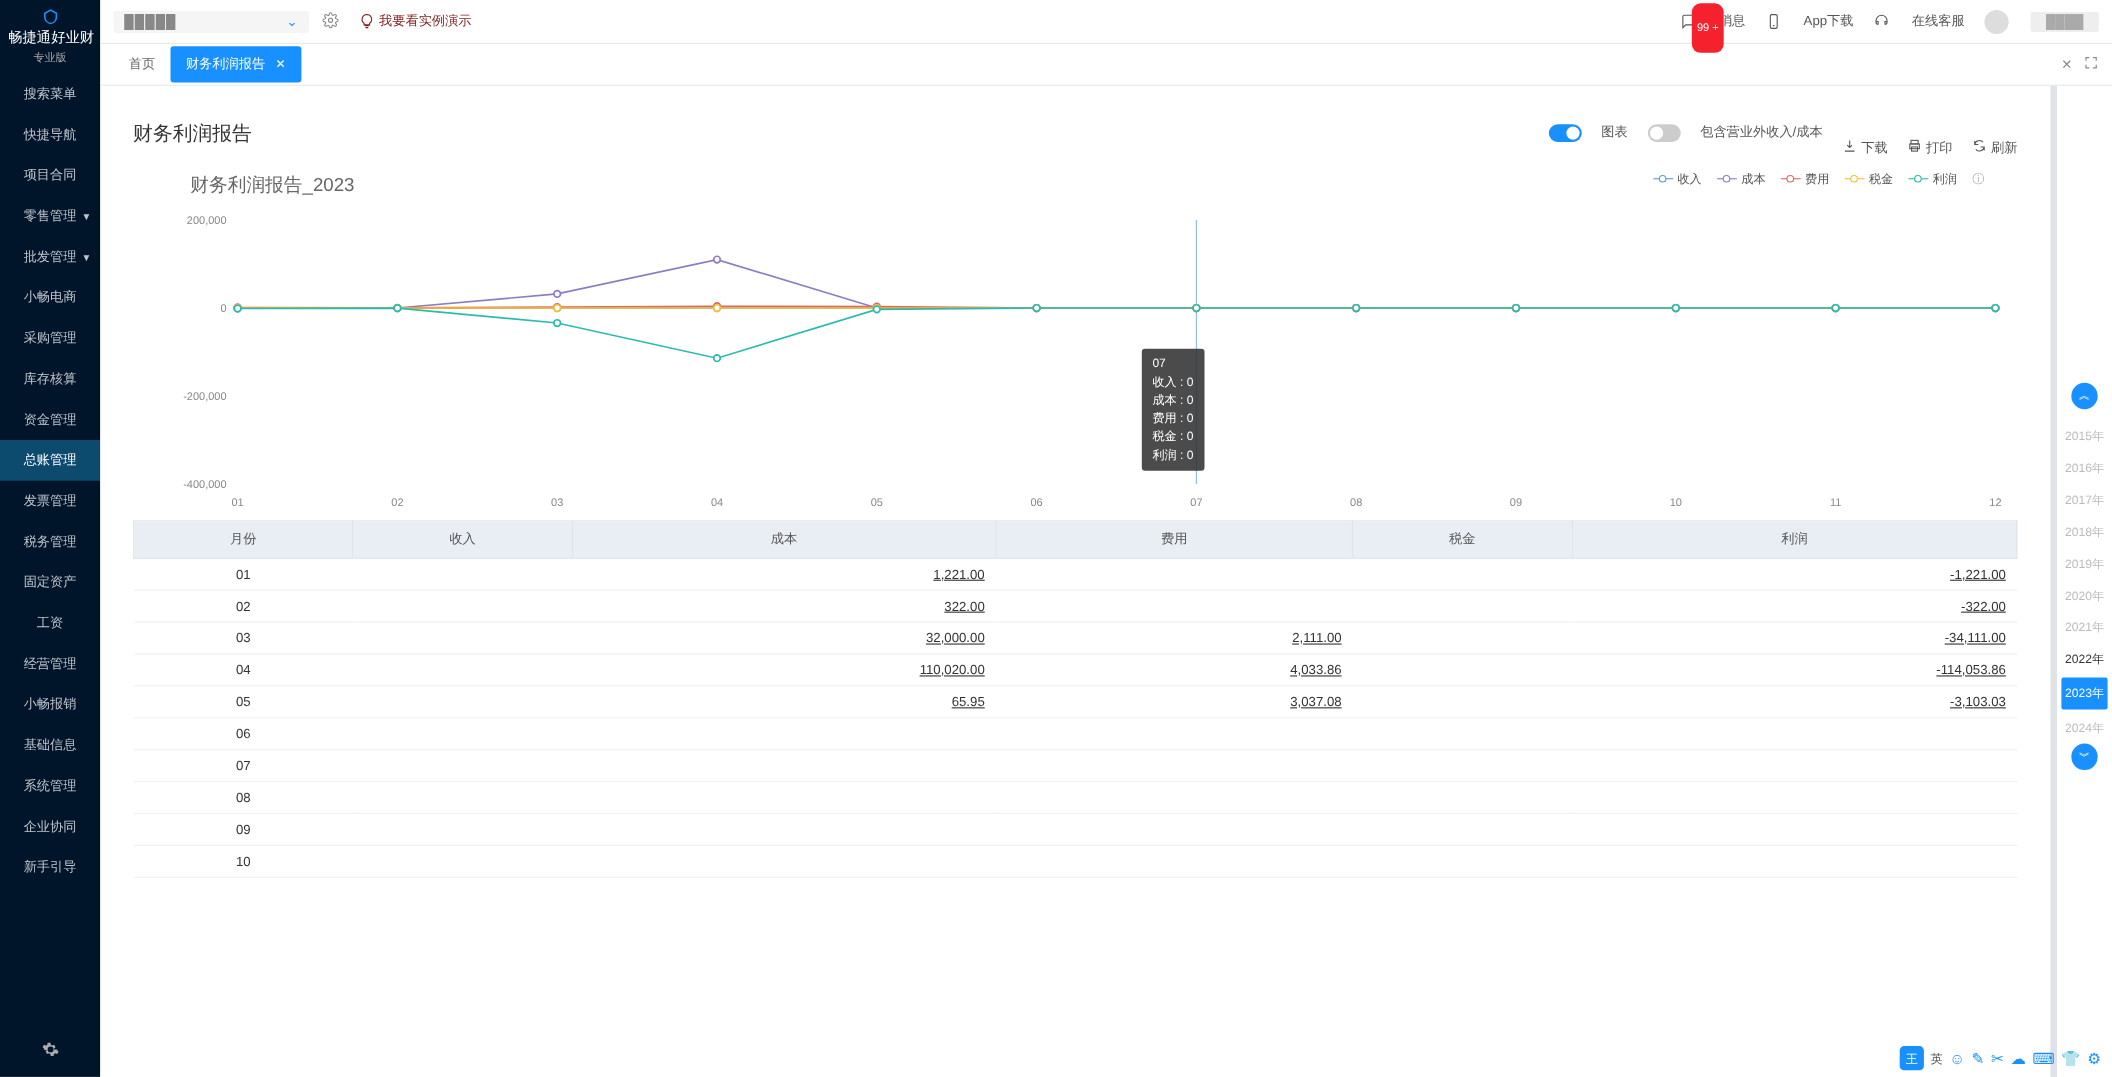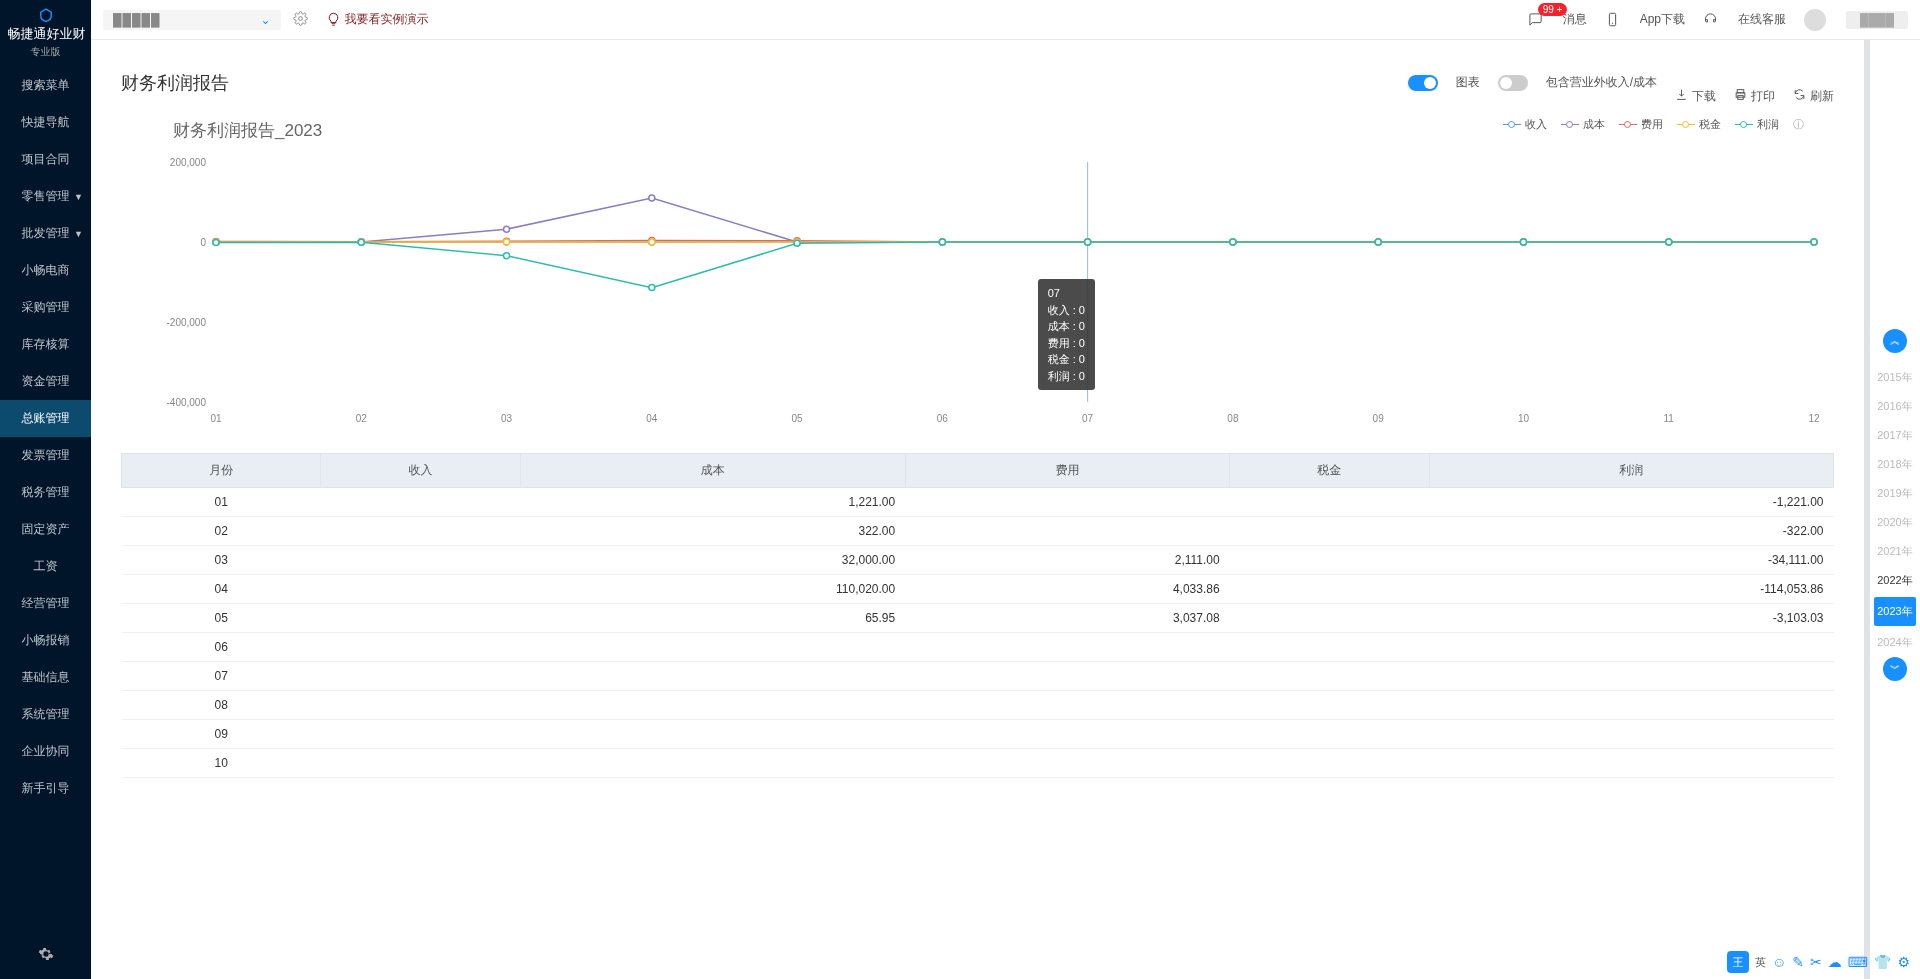--- a/index.html
+++ b/index.html
@@ -24,21 +24,21 @@
 
 .topbar { height: 40px; display: flex; align-items: center; padding: 0 12px; border-bottom: 1px solid #e8e8e8; }
 .org-select { display: flex; align-items: center; color: #888; background: #f5f5f5; padding: 3px 10px; border-radius: 3px; }
 .org-select .ph { letter-spacing: 1px; }
 .org-select .chev { margin-left: 100px; color: #1890ff; }
 .gear-top { margin-left: 12px; color: #888; cursor: pointer; }
 .demo-link { margin-left: 18px; display: flex; align-items: center; color: #7f1d1d; cursor: pointer; font-family: Liberation Mono, monospace; }
 .demo-link svg { margin-right: 4px; }
 .top-right { margin-left: auto; display: flex; align-items: center; gap: 18px; color: #555; }
 .tr-item { display: flex; align-items: center; gap: 20px; cursor: pointer; position: relative; }
-.badge { position: absolute; top: -8px; left: 10px; background: #f5222d; color: #fff; font-size: 10px; padding: 1px 5px; border-radius: 8px; }
+.badge { position: absolute; top: -8px; left: 10px; background: #f5222d; color: #fff; font-size: 10px; padding: 17px 5px; border-radius: 8px; }
 .avatar { width: 22px; height: 22px; border-radius: 50%; background: #ddd; display: inline-block; }
 .user-name { background: #eee; color: #aaa; padding: 2px 14px; border-radius: 2px; }
 
 
 .tabrow { height: 38px; display: flex; align-items: center; padding: 0 12px; border-bottom: 1px solid #e8e8e8; position: relative; }
 .tab { padding: 8px 14px; cursor: pointer; color: #666; border-radius: 3px; }
 .tab.active { background: #1890ff; color: #fff; }
 .tab .close { margin-left: 6px; font-size: 11px; }
 .tab-close-all { margin-left: auto; color: #888; cursor: pointer; margin-right: 10px; }
 .fullscreen-ic { color: #888; cursor: pointer; }
@@ -62,25 +62,25 @@
 .legend { position: absolute; right: 30px; top: -2px; display: flex; gap: 14px; font-size: 11px; color: #555; }
 .legend-item { display: flex; align-items: center; gap: 4px; cursor: pointer; }
 .leg-line { width: 18px; height: 0; border-top: 1.5px solid; position: relative; }
 .leg-line::before { content: ''; width: 5px; height: 5px; border: 1.5px solid; border-radius: 50%; background: #fff; position: absolute; left: 5px; top: -4px; border-color: inherit; }
 .info-ic { color: #aaa; }
 
 
 .tooltip { position: absolute; background: rgba(50,50,50,0.88); color: #fff; padding: 6px 10px; border-radius: 3px; font-size: 11px; line-height: 1.5; }
 
 
-.data-table { width: 100%; border-collapse: collapse; margin-top: 18px; }
+.data-table { width: 100%; border-collapse: collapse; }
 .data-table th { background: #e9eef5; padding: 8px; font-weight: 500; color: #555; border: 1px solid #e0e4ea; }
 .data-table td { padding: 7px 10px; border-bottom: 1px solid #eef0f3; }
 .data-table td.month { text-align: center; }
-.data-table td.num { text-align: right; }
+.data-table td.num { text-align: right; text-decoration: underline; }
 
 
 .year-rail-wrap { position: relative; display: flex; align-items: center; }
 .rail-drag { width: 6px; background: #dfe3e8; cursor: col-resize; height: 100%; }
 .year-rail { width: 50px; padding: 8px 0; text-align: center; background: #fff; }
 .year-btn { width: 24px; height: 24px; border-radius: 50%; background: #1890ff; color: #fff; display: flex; align-items: center; justify-content: center; margin: 0 auto 10px; cursor: pointer; font-size: 10px; }
 .year-item { font-size: 11px; color: #bbb; padding: 7px 0; cursor: pointer; }
 .year-item.avail { color: #333; }
 .year-item.active { background: #1890ff; color: #fff; border-radius: 2px; margin: 2px 4px; }
 
@@ -172,20 +172,33 @@
             </svg>
           <span>在线客服</span>
         </div>
         <div class="tr-item">
           <span class="avatar"></span>
           <span class="user-name">████</span>
         </div>
       </div>
     </div>
 
+    <div class="tabrow">
+      <div class="tab">首页</div>
+      <div class="tab active">
+        <span>财务利润报告</span>
+        <span class="close">✕</span>
+      </div>
+      <span class="tab-close-all">✕</span>
+      <span class="fullscreen-ic">
+        <svg width="14" height="14" viewBox="0 0 24 24" fill="none" stroke="currentColor" stroke-width="1.8">
+            <path d="M4 9V4h5M20 9V4h-5M4 15v5h5M20 15v5h-5"></path>
+          </svg>
+      </span>
+    </div>
 
     <div class="content">
       <div class="report">
         <div class="report-header">
           <div class="report-title">财务利润报告</div>
           <div class="report-actions">
             <div class="toggle on">
                 <div class="knob"></div>
               </div>
             <span>图表</span>

